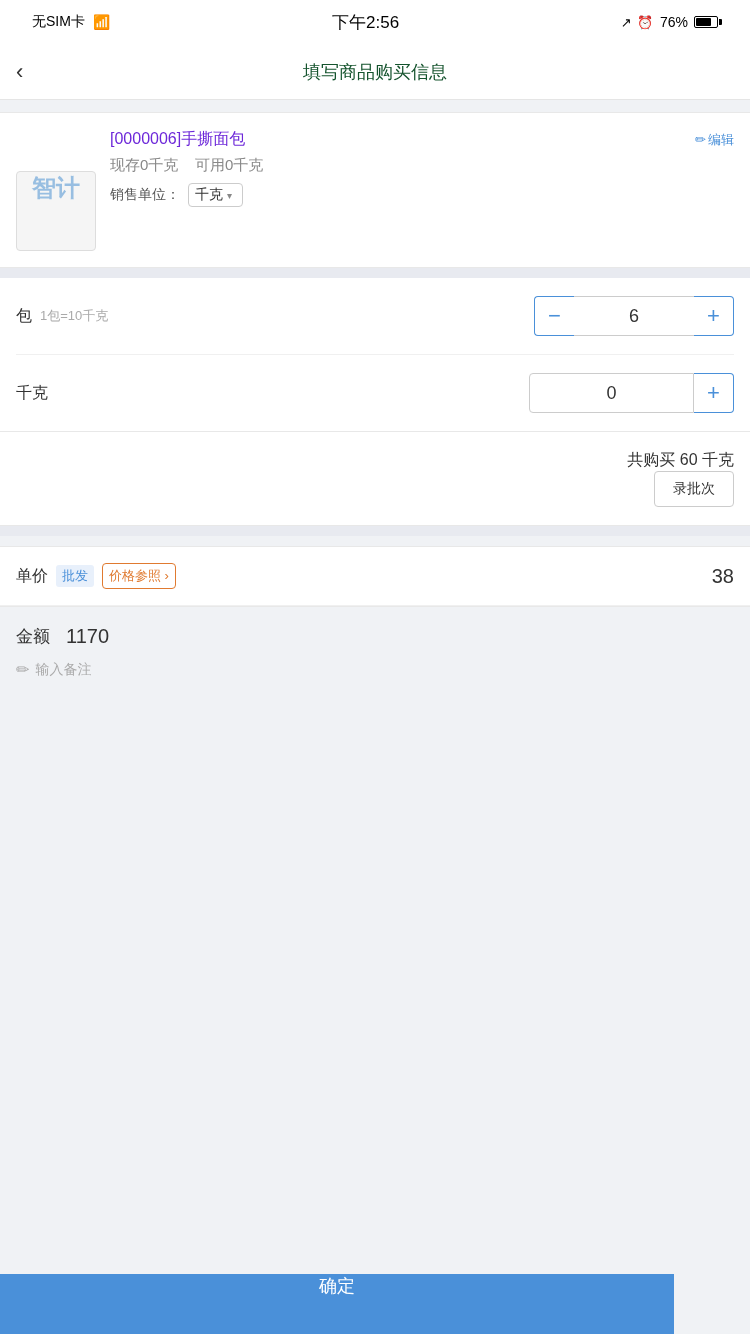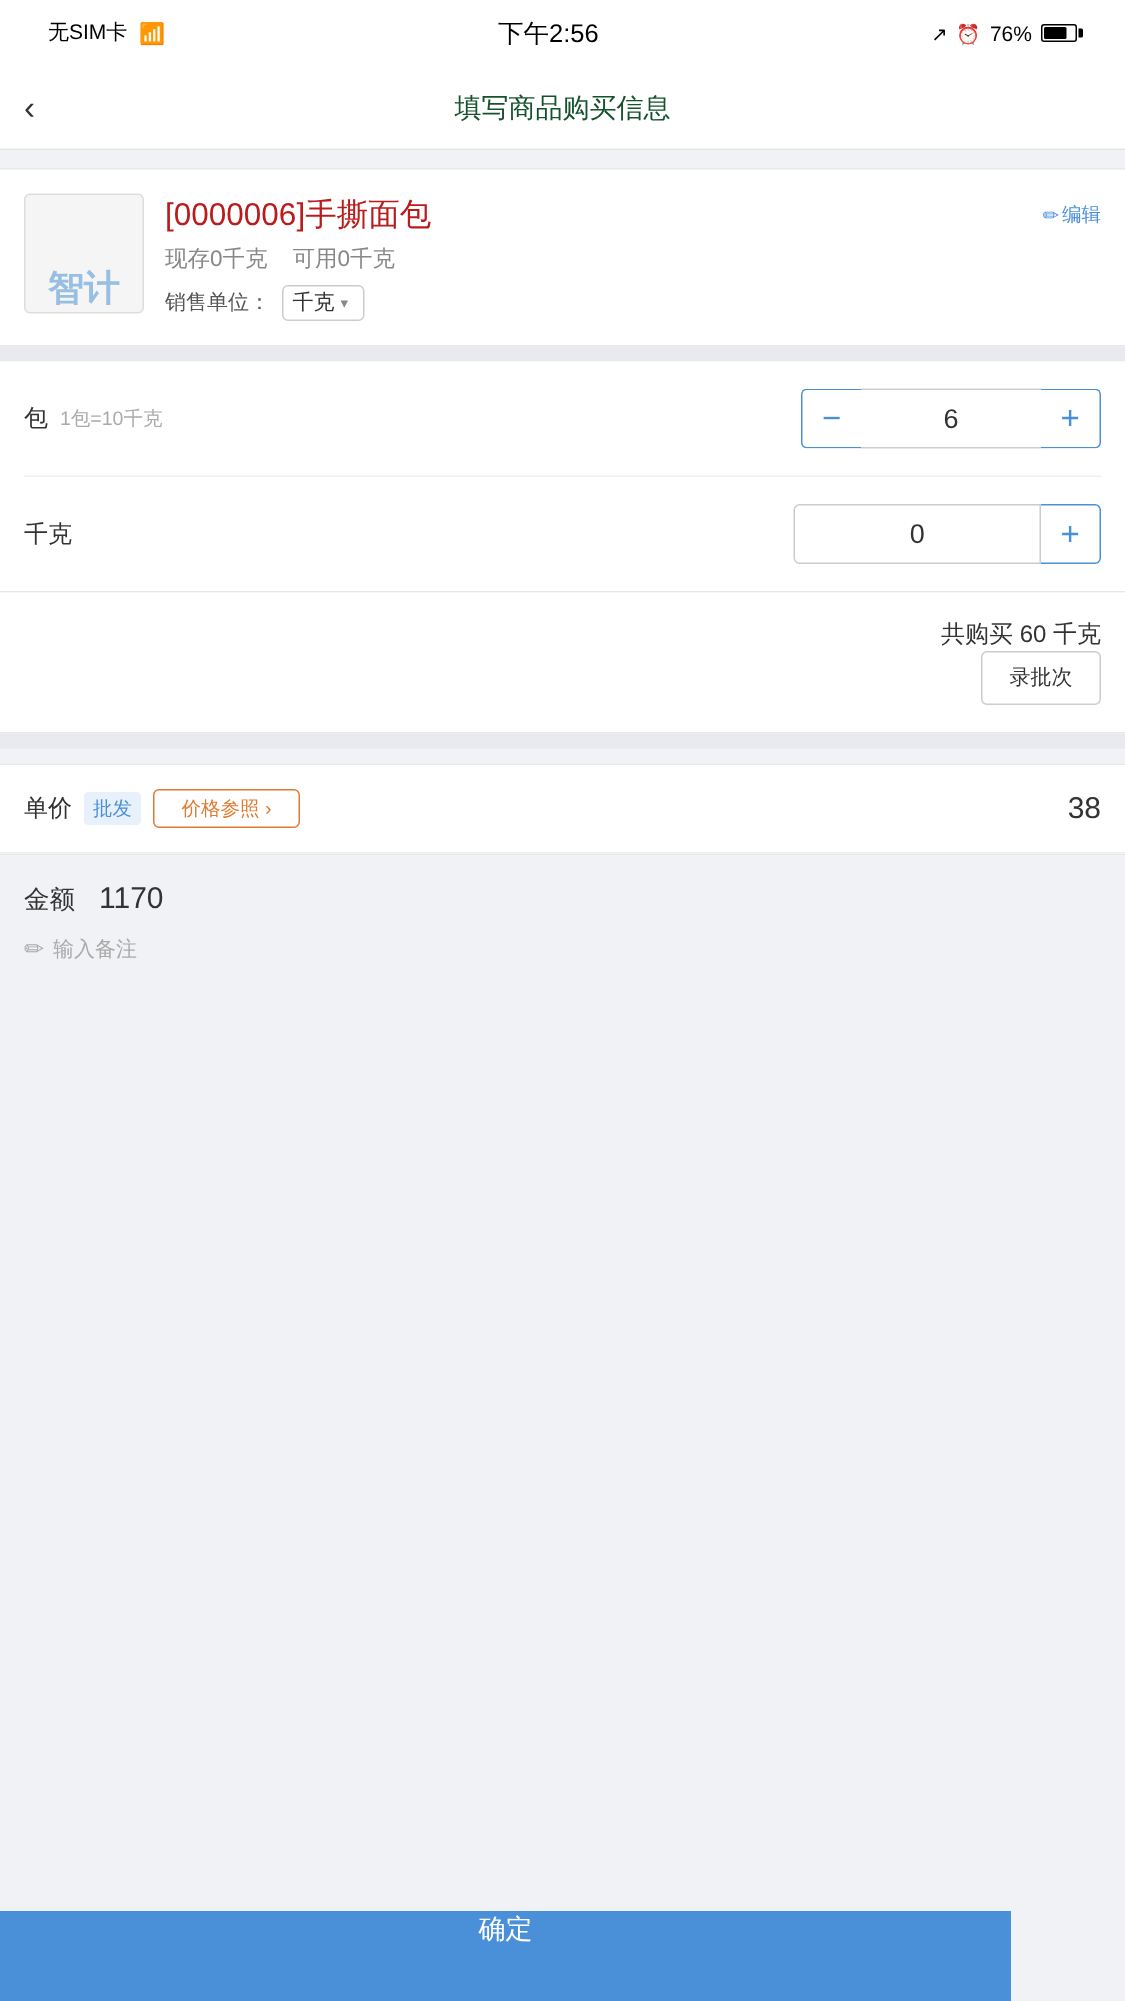--- a/index.html
+++ b/index.html
@@ -92,39 +92,40 @@
       border-top: 1px solid #e8e8e8;
       border-bottom: 1px solid #e8e8e8;
     }
     .product-thumb {
       width: 80px;
       height: 80px;
       background: #f5f5f5;
       border: 1px solid #ddd;
       border-radius: 4px;
       display: flex;
-      align-items: flex-end;
+      align-items: flex-start;
       justify-content: center;
       flex-shrink: 0;
+      margin-top: 42px;
     }
     .product-thumb-logo {
       color: #5b9bd5;
       font-size: 24px;
       font-weight: bold;
       opacity: 0.6;
     }
     .product-info { flex: 1; }
     .product-name-row {
       display: flex;
       align-items: center;
       justify-content: space-between;
     }
     .product-name {
-      font-size: 21px;
-      color: #b91c1c;
+      font-size: 16px;
+      color: #6d28d9;
       font-weight: 500;
     }
     .edit-btn {
       font-size: 13px;
       color: #4a90d9;
       display: flex;
       align-items: center;
       gap: 2px;
       cursor: pointer;
     }
@@ -296,21 +297,21 @@
       font-size: 13px;
       color: #4a90d9;
       background: #e8f0fb;
       border-radius: 3px;
       padding: 2px 6px;
       margin-right: 8px;
     }
     .price-ref-btn {
       border: 1px solid #e07a30;
       border-radius: 4px;
-      padding: 3px 18px;
+      padding: 3px 6px;
       font-size: 13px;
       color: #e07a30;
       background: #fff;
       cursor: pointer;
       display: flex;
       align-items: center;
       gap: 2px;
     }
     .price-value {
       margin-left: auto;

